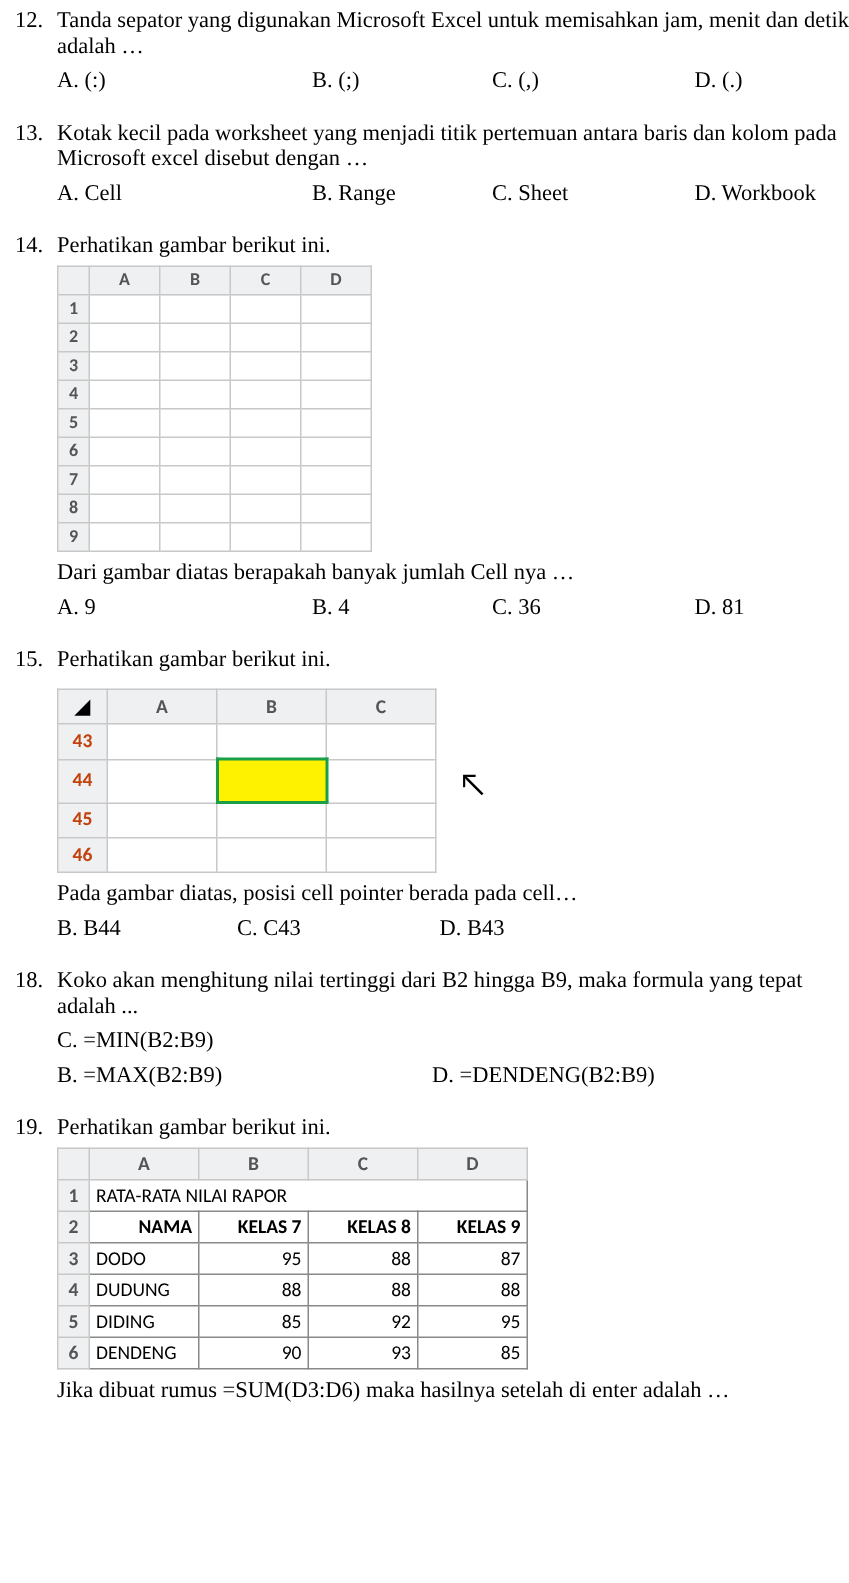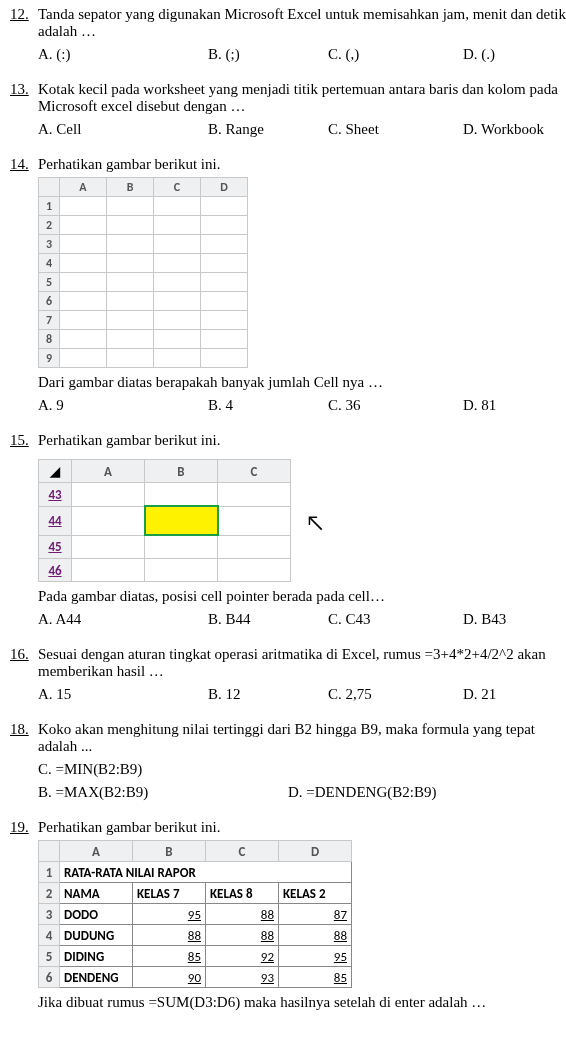--- a/index.html
+++ b/index.html
@@ -1,52 +1,52 @@
 <!DOCTYPE html>
 <html><head>
 <meta charset="utf-8">
 <style>
   html,body{margin:0;padding:0;background:#fff;color:#000;
     font-family:"Times New Roman",Times,serif;font-size:15px;}
   .page{padding:6px 10px 20px 10px;width:546px;}
   .q{margin-bottom:18px;}
   .q-row{display:flex;}
-  .q-num{width:28px;flex:none;text-decoration:underline;}
+  .q-num{width:28px;flex:none;}
   .q-body{flex:1;}
   .opts{display:flex;margin-top:6px;}
   .opt{flex:none;}
   .opt.a{width:170px;} .opt.b{width:120px;} .opt.c{width:135px;} .opt.d{width:110px;}
   .opts2 .opt{width:250px;}
   .bold{font-weight:400;}
   .mini-table{border-collapse:collapse;margin:4px 0 6px 0;}
   .mini-table th,.mini-table td{border:1px solid #c8c8c8;
     font-family:Calibri,Arial,sans-serif;font-size:12px;height:16px;
     text-align:center;}
   .mini-table .rowhdr{background:#eef0f2;color:#555;width:18px;}
   .mini-table .colhdr{background:#eef0f2;color:#555;width:44px;}
   .mini-table .tiny{width:14px;height:14px;background:#eef0f2;}
   .mini2{border-collapse:collapse;margin:10px 0 6px 0;}
   .mini2 th,.mini2 td{border:1px solid #c8c8c8;
     font-family:Calibri,Arial,sans-serif;font-size:13px;height:20px;
     text-align:center;}
-  .mini2 .rowhdr{background:#eef0f2;color:#701a75;width:30px;text-decoration:underline;}
+  .mini2 .rowhdr{background:#eef0f2;color:#c2410c;width:30px;}
   .mini2 .colhdr{background:#eef0f2;color:#555;width:70px;}
   .mini2 .tiny{background:#eef0f2;width:22px;}
   .mini2 td.sel{border:2px solid #1a9f46;background:#fff200;}
   .arrow{font-size:22px;padding-left:6px;position:relative;top:2px;}
   .rap{border-collapse:collapse;margin:4px 0 6px 0;}
   .rap th,.rap td{border:1px solid #888;
     font-family:Calibri,Arial,sans-serif;font-size:13px;height:18px;}
   .rap .rowhdr{background:#eef0f2;color:#555;width:18px;text-align:center;border-color:#c8c8c8;}
   .rap .colhdr{background:#eef0f2;color:#555;width:70px;text-align:center;border-color:#c8c8c8;}
   .rap .tiny{width:14px;background:#eef0f2;border-color:#c8c8c8;}
   .rap td.cell{padding:0 4px;}
-  .rap td.num{text-align:right;padding:0 4px;text-decoration:underline;}
-  .rap td.name{text-align:left;font-weight:bold;}
-  .rap td.head{text-align:left;font-weight:700;margin-left:21px;}
+  .rap td.num{text-align:right;padding:0 4px;}
+  .rap td.name{text-align:left;}
+  .rap td.head{text-align:right;font-weight:700;margin-left:21px;}
 </style>
 </head>
 <body>
 
 <div class="page">
 
   <div class="q">
     <div class="q-row">
       <div class="q-num">12.</div>
       <div class="q-body">
@@ -205,43 +205,28 @@
                 <th class="rowhdr">46</th>
                 <td></td>
                 <td></td>
                 <td></td>
                 <td style="border:none"></td>
               </tr>
         </tbody>
           </table>
         <div>Pada gambar diatas, posisi cell pointer berada pada cell…</div>
         <div class="opts">
-          <div class="opt a">A. A44</div>
           <div class="opt b">B. B44</div>
           <div class="opt c">C. C43</div>
           <div class="opt d">D. B43</div>
         </div>
       </div>
     </div>
   </div>
 
-  <div class="q">
-    <div class="q-row">
-      <div class="q-num">16.</div>
-      <div class="q-body">
-        <div>Sesuai dengan aturan tingkat operasi aritmatika di Excel, rumus =3+4*2+4/2^2 akan memberikan hasil …</div>
-        <div class="opts">
-          <div class="opt a">A. 15</div>
-          <div class="opt b">B. 12</div>
-          <div class="opt c">C. 2,75</div>
-          <div class="opt d">D. 21</div>
-        </div>
-      </div>
-    </div>
-  </div>
 
 
   <div class="q">
     <div class="q-row">
       <div class="q-num">18.</div>
       <div class="q-body">
         <div>Koko akan menghitung nilai tertinggi dari B2 hingga B9, maka formula yang tepat adalah ...</div>
         <div class="opts opts2">
           <div class="opt">C. =MIN(B2:B9)</div>
         </div>
@@ -269,21 +254,21 @@
           </tr>
           <tr>
             <th class="rowhdr">1</th>
             <td class="cell name" colspan="4">RATA-RATA NILAI RAPOR</td>
           </tr>
           <tr>
             <th class="rowhdr">2</th>
             <td class="cell head">NAMA</td>
             <td class="cell head">KELAS 7</td>
             <td class="cell head">KELAS 8</td>
-            <td class="cell head">KELAS 2</td>
+            <td class="cell head">KELAS 9</td>
           </tr>
           <tr>
             <th class="rowhdr">3</th>
             <td class="cell name">DODO</td>
             <td class="cell num">95</td>
             <td class="cell num">88</td>
             <td class="cell num">87</td>
           </tr>
           <tr>
             <th class="rowhdr">4</th>

